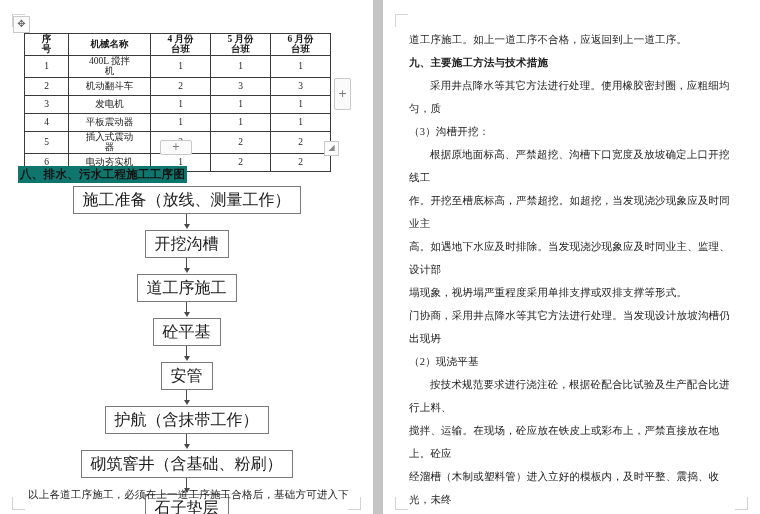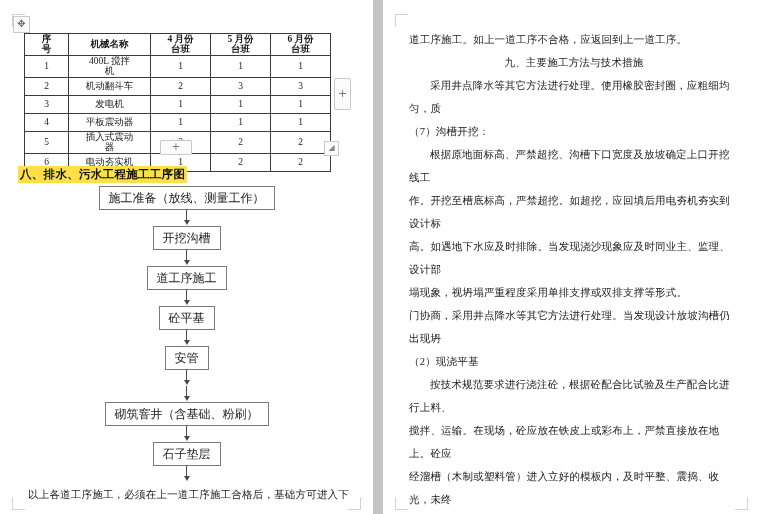--- a/index.html
+++ b/index.html
@@ -138,40 +138,40 @@
   }
 
   
   .sec-heading {
     position: absolute;
     left: 18px;
     top: 166px;
     font-size: 11.5px;
     font-weight: bold;
     letter-spacing: 0.3px;
-    background: #fde047;
+    background: #0f766e;
     padding: 1px 2px;
     color: #111;
   }
 
   
   .flow {
     position: absolute;
     left: 0;
     top: 186px;
     width: 373px;
   }
   .flow-row {
     display: flex;
     justify-content: center;
   }
   .flow-box {
     border: 1px solid #7a7a7a;
     background: #ffffff;
-    font-size: 12px;
+    font-size: 16px;
     line-height: 1;
     padding: 5px 9px;
     text-align: center;
     white-space: nowrap;
     color: #1b1b1b;
   }
   .flow-arrow {
     width: 100%;
     height: 16px;
     position: relative;
@@ -198,21 +198,21 @@
   }
 
   
   .btxt {
     font-size: 10.5px;
     line-height: 23px;
     color: #1b1b1b;
     letter-spacing: 0.2px;
   }
   .btxt.indent { text-indent: 21px; }
-  .btxt.bold { font-weight: normal; text-align: center; }
+  .btxt.bold { font-weight: bold; }
   .para-close {
     position: absolute;
     left: 28px;
     top: 483px;
     width: 330px;
   }
 
   .rcol {
     position: absolute;
     left: 26px;
@@ -338,20 +338,23 @@
         <div class="stem"></div>
         <div class="head"></div>
       </div>
     <div class="flow-row">
         <div class="flow-box">安管</div>
       </div>
     <div class="flow-arrow">
         <div class="stem"></div>
         <div class="head"></div>
       </div>
+    <div class="flow-row">
+        <div class="flow-box">护航（含抹带工作）</div>
+      </div>
     <div class="flow-arrow">
         <div class="stem"></div>
         <div class="head"></div>
       </div>
     <div class="flow-row">
         <div class="flow-box">砌筑窨井（含基础、粉刷）</div>
       </div>
     <div class="flow-arrow">
         <div class="stem"></div>
         <div class="head"></div>
@@ -373,23 +376,23 @@
 <div class="page page-right">
 
   <div class="crop tl" style="left:12px; top:14px;"></div>
   <div class="crop bl" style="left:12px; top:497px;"></div>
   <div class="crop br" style="left:352px; top:497px;"></div>
 
   <div class="rcol">
     <p class="btxt">道工序施工。如上一道工序不合格，应返回到上一道工序。</p>
     <p class="btxt bold">九、主要施工方法与技术措施</p>
     <p class="btxt indent">采用井点降水等其它方法进行处理。使用橡胶密封圈，应粗细均匀，质</p>
-    <p class="btxt">（7）沟槽开挖：</p>
+    <p class="btxt">（3）沟槽开挖：</p>
     <p class="btxt indent">根据原地面标高、严禁超挖、沟槽下口宽度及放坡确定上口开挖线工</p>
-    <p class="btxt">作。开挖至槽底标高，严禁超挖。如超挖，应回填后用电夯机夯实到设计标</p>
+    <p class="btxt">作。开挖至槽底标高，严禁超挖。如超挖，当发现浇沙现象应及时同业主</p>
     <p class="btxt">高。如遇地下水应及时排除。当发现浇沙现象应及时同业主、监理、设计部</p>
     <p class="btxt">塌现象，视坍塌严重程度采用单排支撑或双排支撑等形式。</p>
     <p class="btxt">门协商，采用井点降水等其它方法进行处理。当发现设计放坡沟槽仍出现坍</p>
     <p class="btxt">（2）现浇平基</p>
     <p class="btxt indent">按技术规范要求进行浇注砼，根据砼配合比试验及生产配合比进行上料、</p>
     <p class="btxt">搅拌、运输。在现场，砼应放在铁皮上或彩布上，严禁直接放在地上。砼应</p>
     <p class="btxt">经溜槽（木制或塑料管）进入立好的模板内，及时平整、震捣、收光，未终</p>
 
   </div>
 </div>

